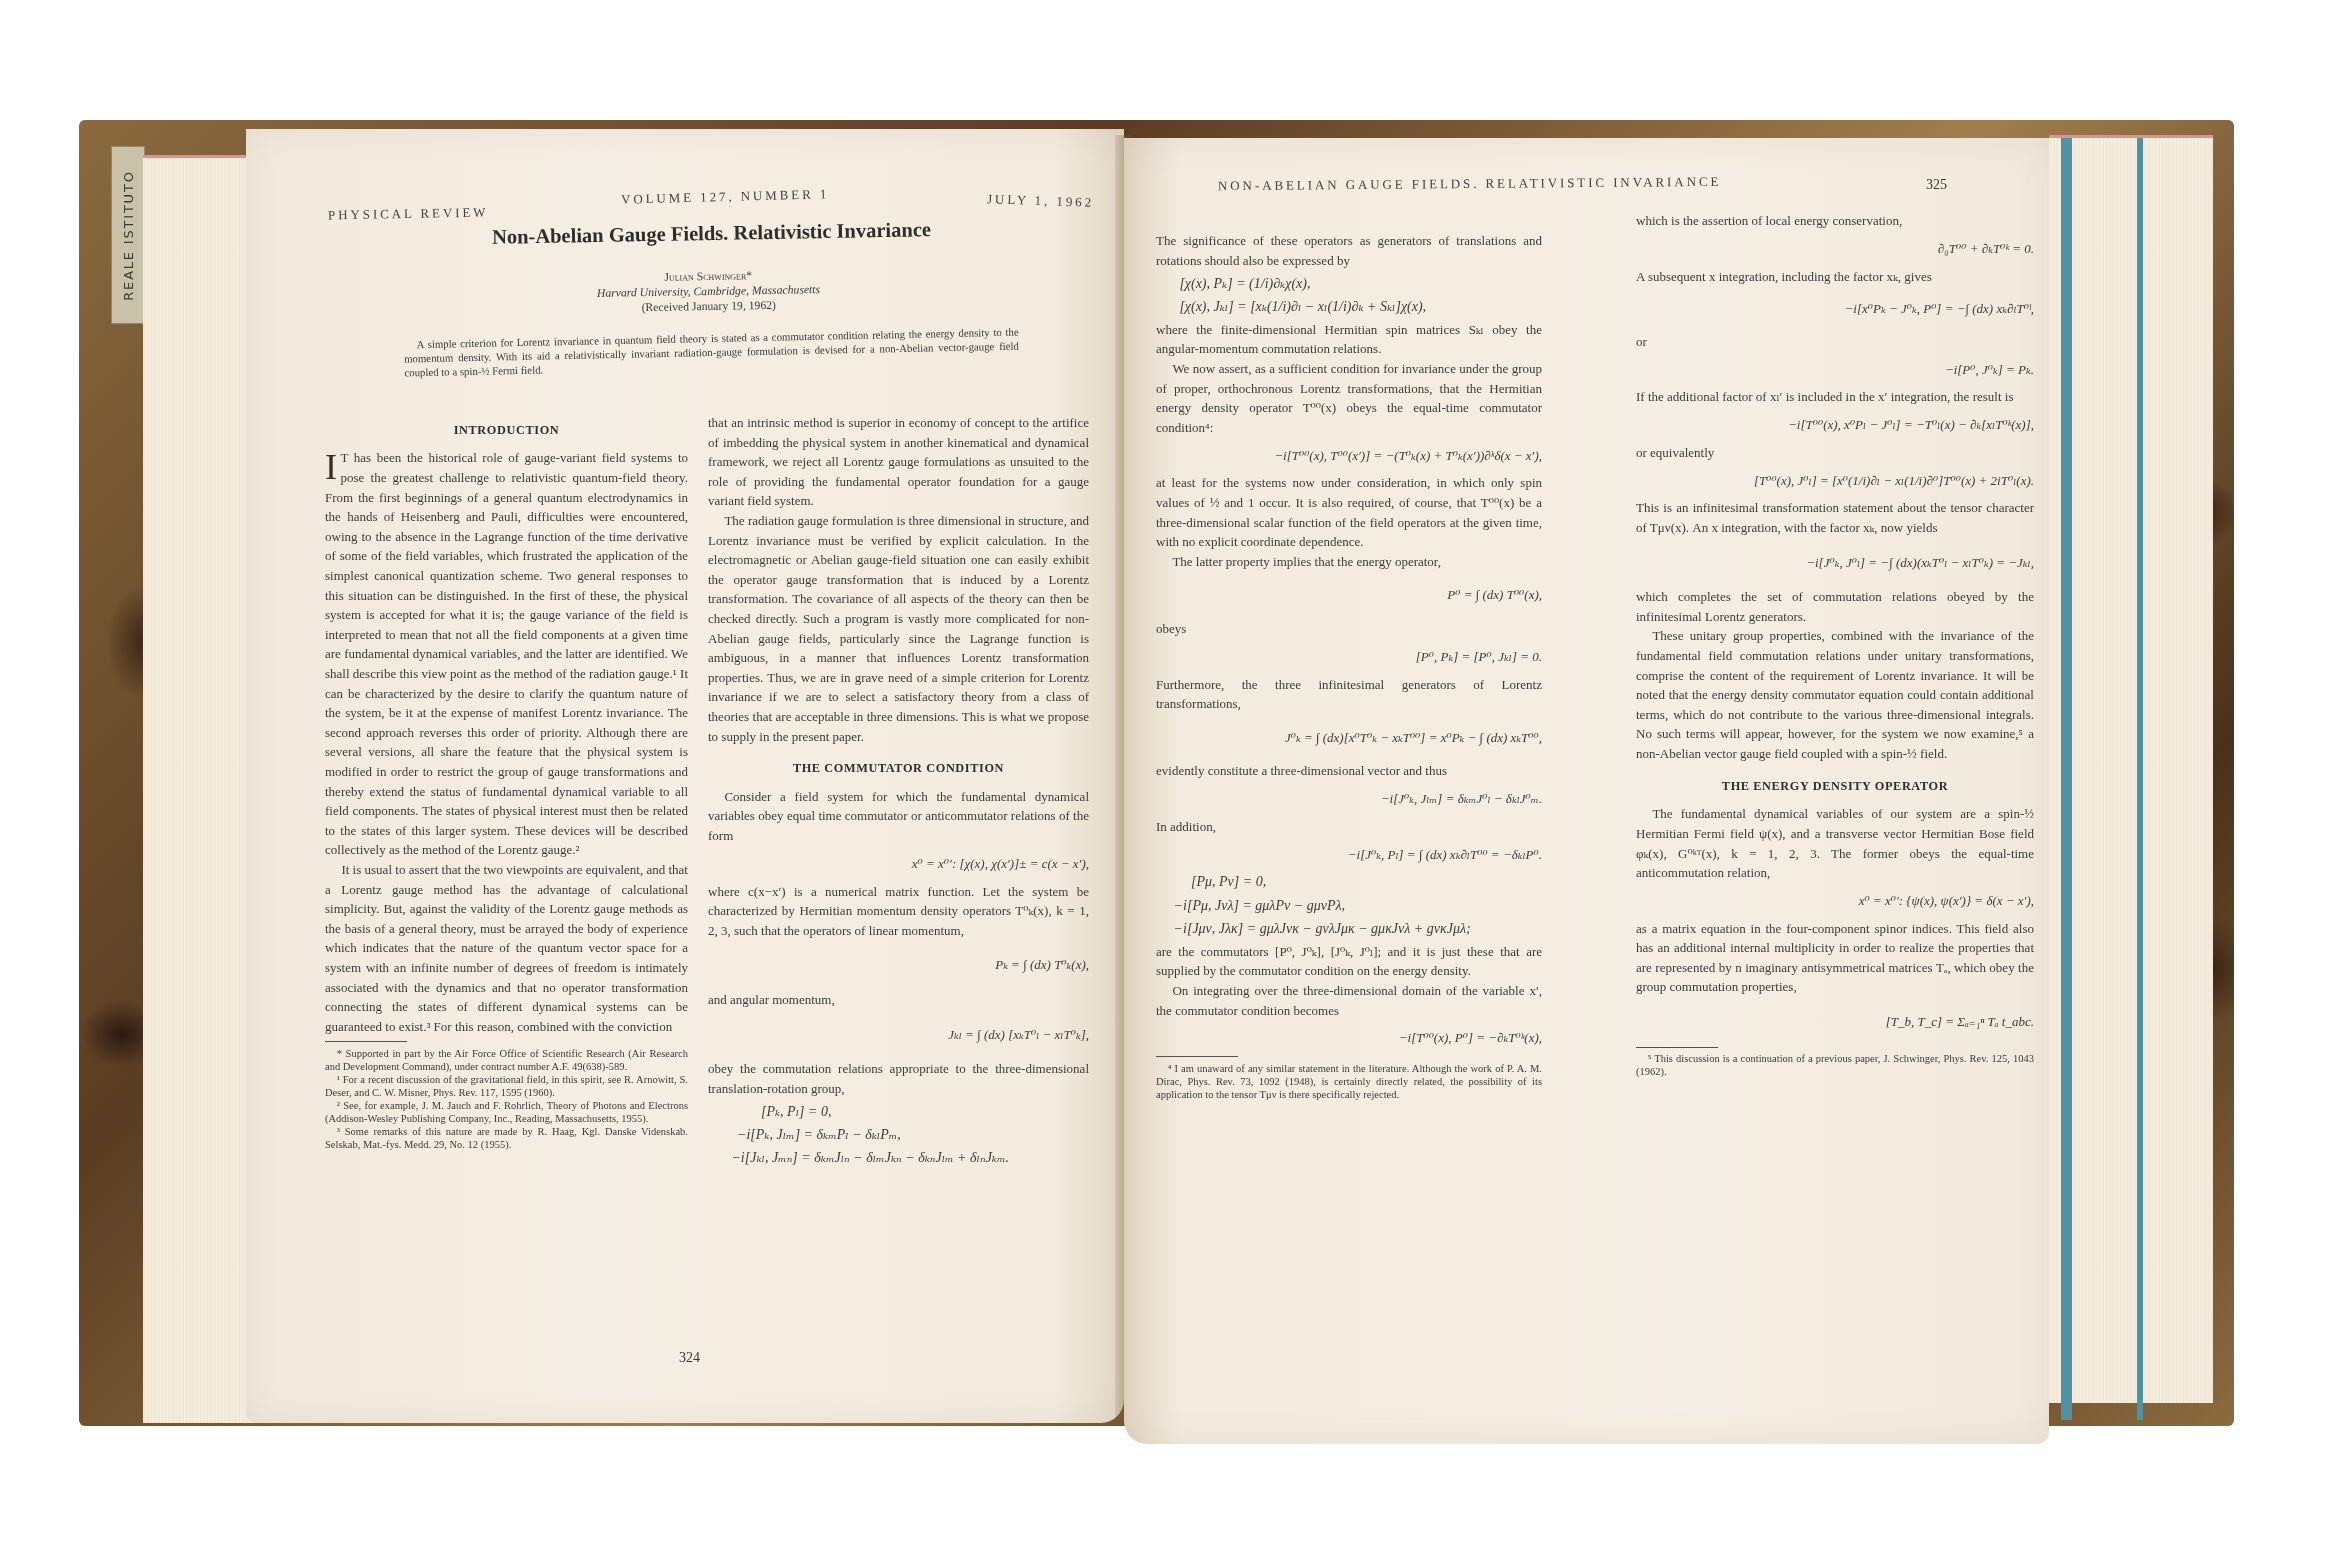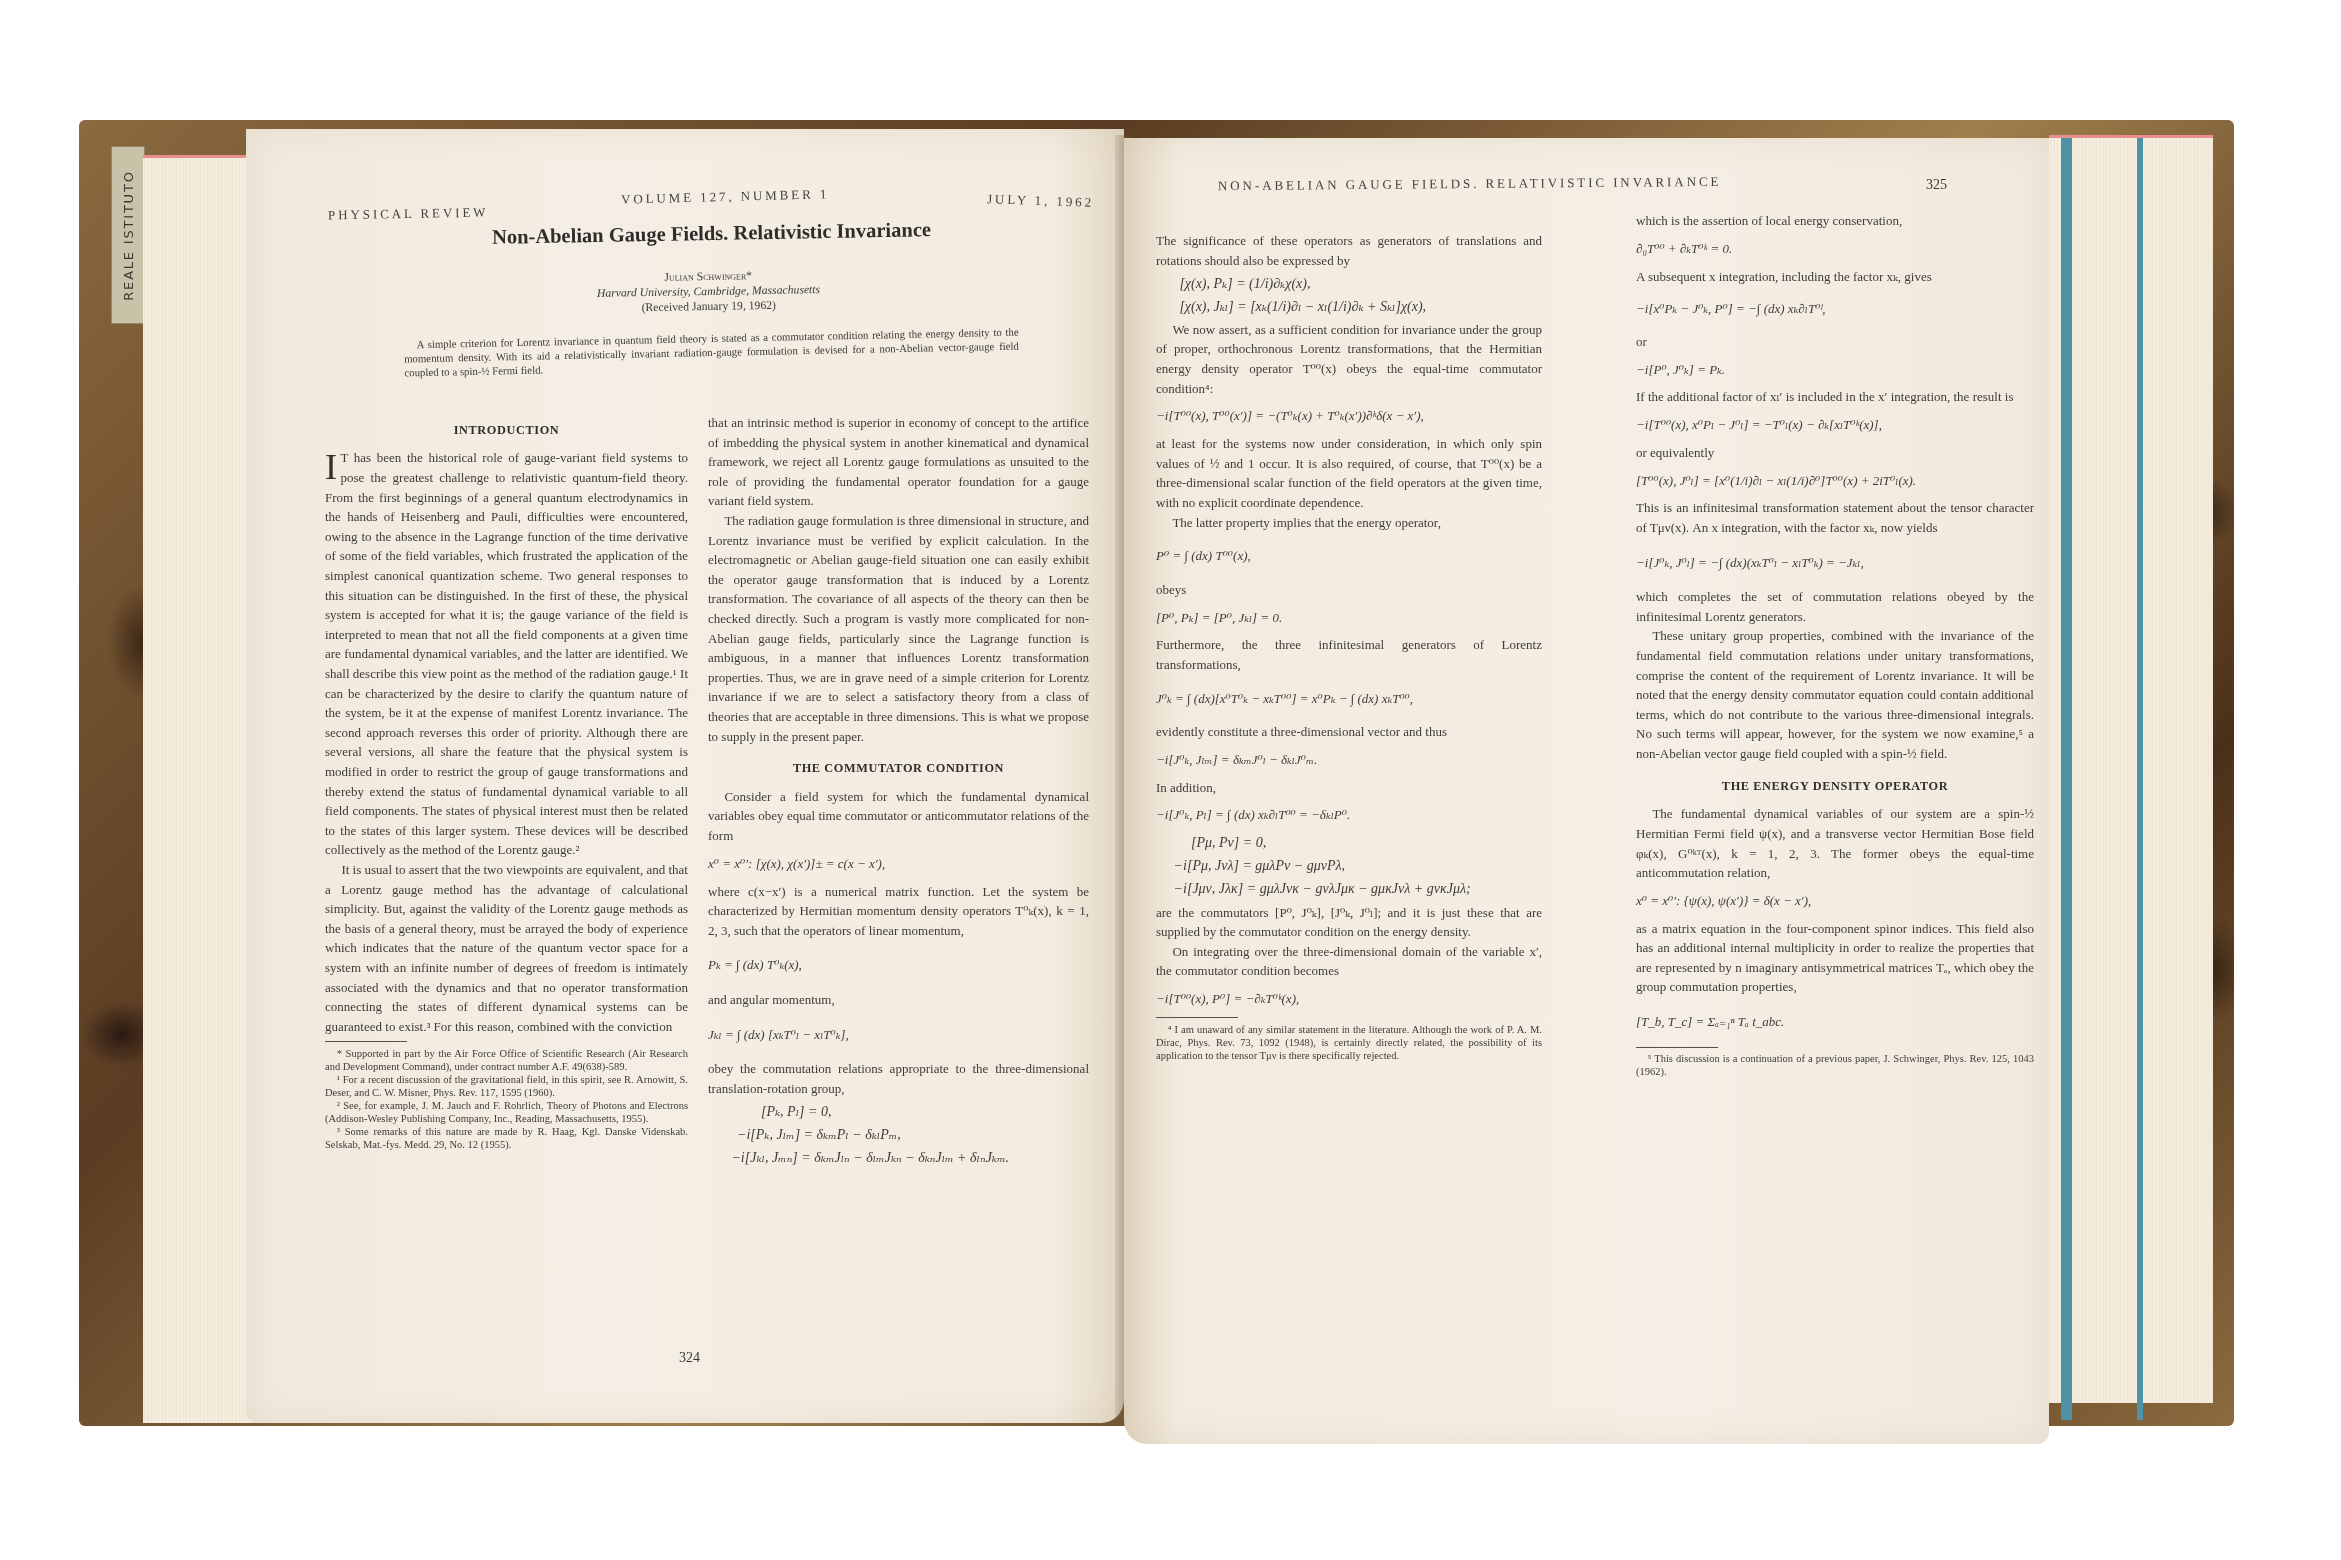--- a/index.html
+++ b/index.html
@@ -55,21 +55,21 @@
   
   .running-head { position: absolute; font-size: 13px; letter-spacing: 2.9px; color: #44423e; }
   .title { position: absolute; left: 492px; top: 222px; font-size: 20.5px; font-weight: bold; color: #2e2d2b; transform: rotate(-1deg); }
   .author-block { position: absolute; left: 562px; top: 269px; width: 293px; text-align: center; font-size: 11.7px; line-height: 15px; transform: rotate(-1deg); }
   .smallcaps { font-variant: small-caps; }
   .abstract { position: absolute; left: 404px; top: 331px; width: 615px; font-size: 10.8px; line-height: 14px; text-align: justify; transform: rotate(-1.2deg); text-indent: 13px; }
   .col { position: absolute; font-size: 13px; line-height: 19.6px; text-align: justify; color: #3e3c39; }
   .col p { margin: 0; text-indent: 16.4px; }
   .col p.noindent { text-indent: 0; }
   .sec-head { text-align: center; font-size: 12.3px; letter-spacing: 0.6px; margin: 4.7px 0 8.2px; color: #2f2e2c; font-weight: bold; }
-  .eq { text-align: left; font-style: italic; margin: 8.2px 0; font-size: 13px; }
+  .eq { text-align: right; font-style: italic; margin: 8.2px 0; font-size: 13px; }
   .eq-left { text-align: left; padding-left: 53px; font-style: italic; margin: 3.5px 0; font-size: 14px; }
   .dropcap { float: left; font-size: 36px; line-height: 32px; margin: 2.3px 3.5px 0 0; color: #3a2f28; }
   .footnote-rule { width: 82px; border-top: 0.9px solid #55524d; margin: 4.7px 0; }
   .footnotes { font-size: 10.5px; line-height: 13px; text-align: justify; }
   .footnotes p { text-indent: 11.7px; margin: 0; }
   .page-num { position: absolute; font-size: 14px; color: #3a3835; }
 </style>
 </head>
 <body>
 
@@ -129,20 +129,21 @@
 
 <div class="page-num" style="left:679px;top:1350px">324</div>
 
 <div class="running-head" style="left:1218px;top:176px;transform:rotate(-0.5deg)">NON-ABELIAN GAUGE FIELDS. RELATIVISTIC INVARIANCE</div>
 <div class="page-num" style="left:1926px;top:177px">325</div>
 
 <div class="col" style="left:1156px;top:211px;width:386px;margin-top:20px;">
   <p class="noindent">The significance of these operators as generators of translations and rotations should also be expressed by</p>
   <div class="eq-left" style="padding-left:23.4px">[χ(x), Pₖ] = (1/i)∂ₖχ(x),</div>
   <div class="eq-left" style="padding-left:23.4px">[χ(x), Jₖₗ] = [xₖ(1/i)∂ₗ − xₗ(1/i)∂ₖ + Sₖₗ]χ(x),</div>
+  <p class="noindent">where the finite-dimensional Hermitian spin matrices Sₖₗ obey the angular-momentum commutation relations.</p>
   <p>We now assert, as a sufficient condition for invariance under the group of proper, orthochronous Lorentz transformations, that the Hermitian energy density operator T⁰⁰(x) obeys the equal-time commutator condition⁴:</p>
   <div class="eq">−i[T⁰⁰(x), T⁰⁰(x′)] = −(T⁰ₖ(x) + T⁰ₖ(x′))∂ᵏδ(x − x′),</div>
   <p class="noindent">at least for the systems now under consideration, in which only spin values of ½ and 1 occur. It is also required, of course, that T⁰⁰(x) be a three-dimensional scalar function of the field operators at the given time, with no explicit coordinate dependence.</p>
   <p>The latter property implies that the energy operator,</p>
   <div class="eq" style="margin:14px 0">P⁰ = ∫ (dx) T⁰⁰(x),</div>
   <p class="noindent">obeys</p>
   <div class="eq">[P⁰, Pₖ] = [P⁰, Jₖₗ] = 0.</div>
   <p class="noindent">Furthermore, the three infinitesimal generators of Lorentz transformations,</p>
   <div class="eq" style="margin:14px 0">J⁰ₖ = ∫ (dx)[x⁰T⁰ₖ − xₖT⁰⁰] = x⁰Pₖ − ∫ (dx) xₖT⁰⁰,</div>
   <p class="noindent">evidently constitute a three-dimensional vector and thus</p>

